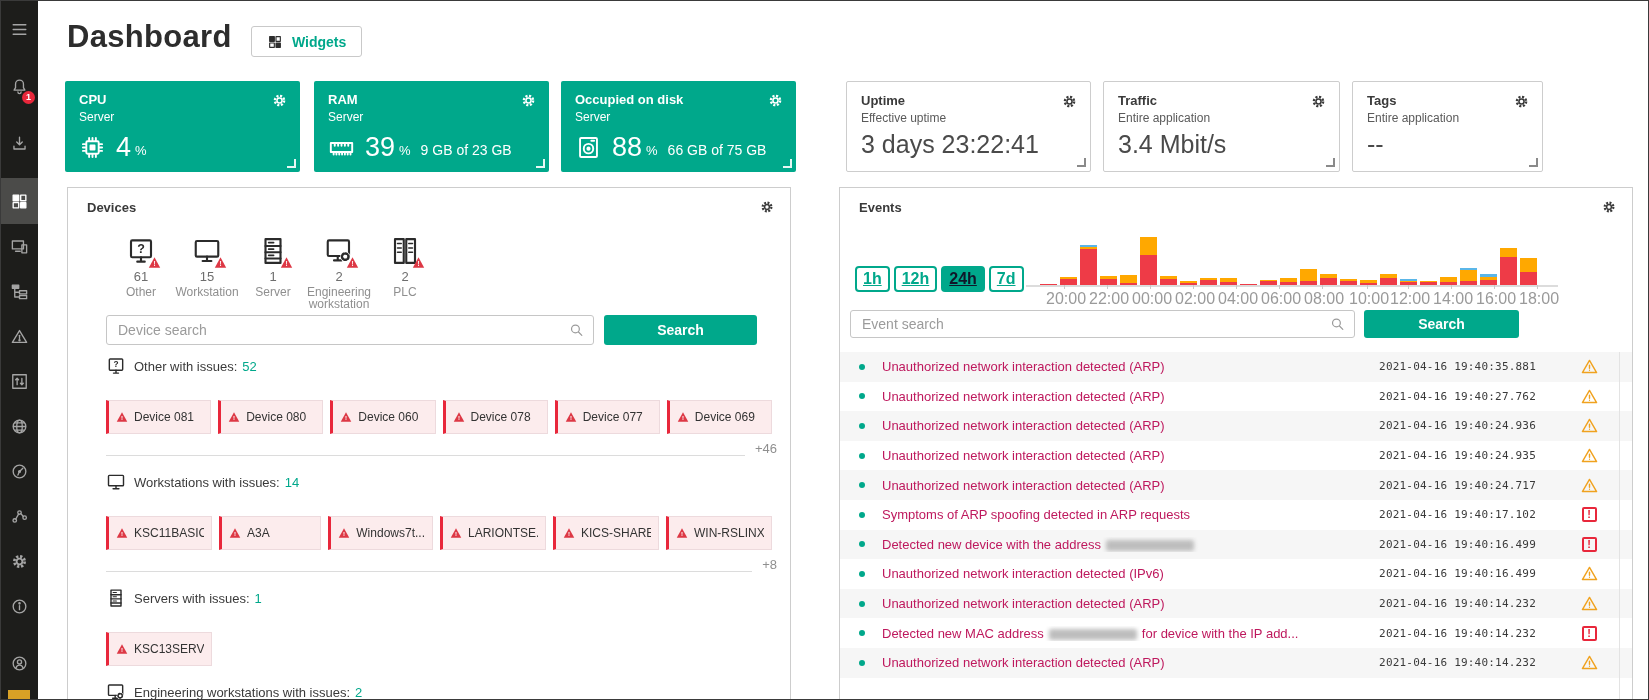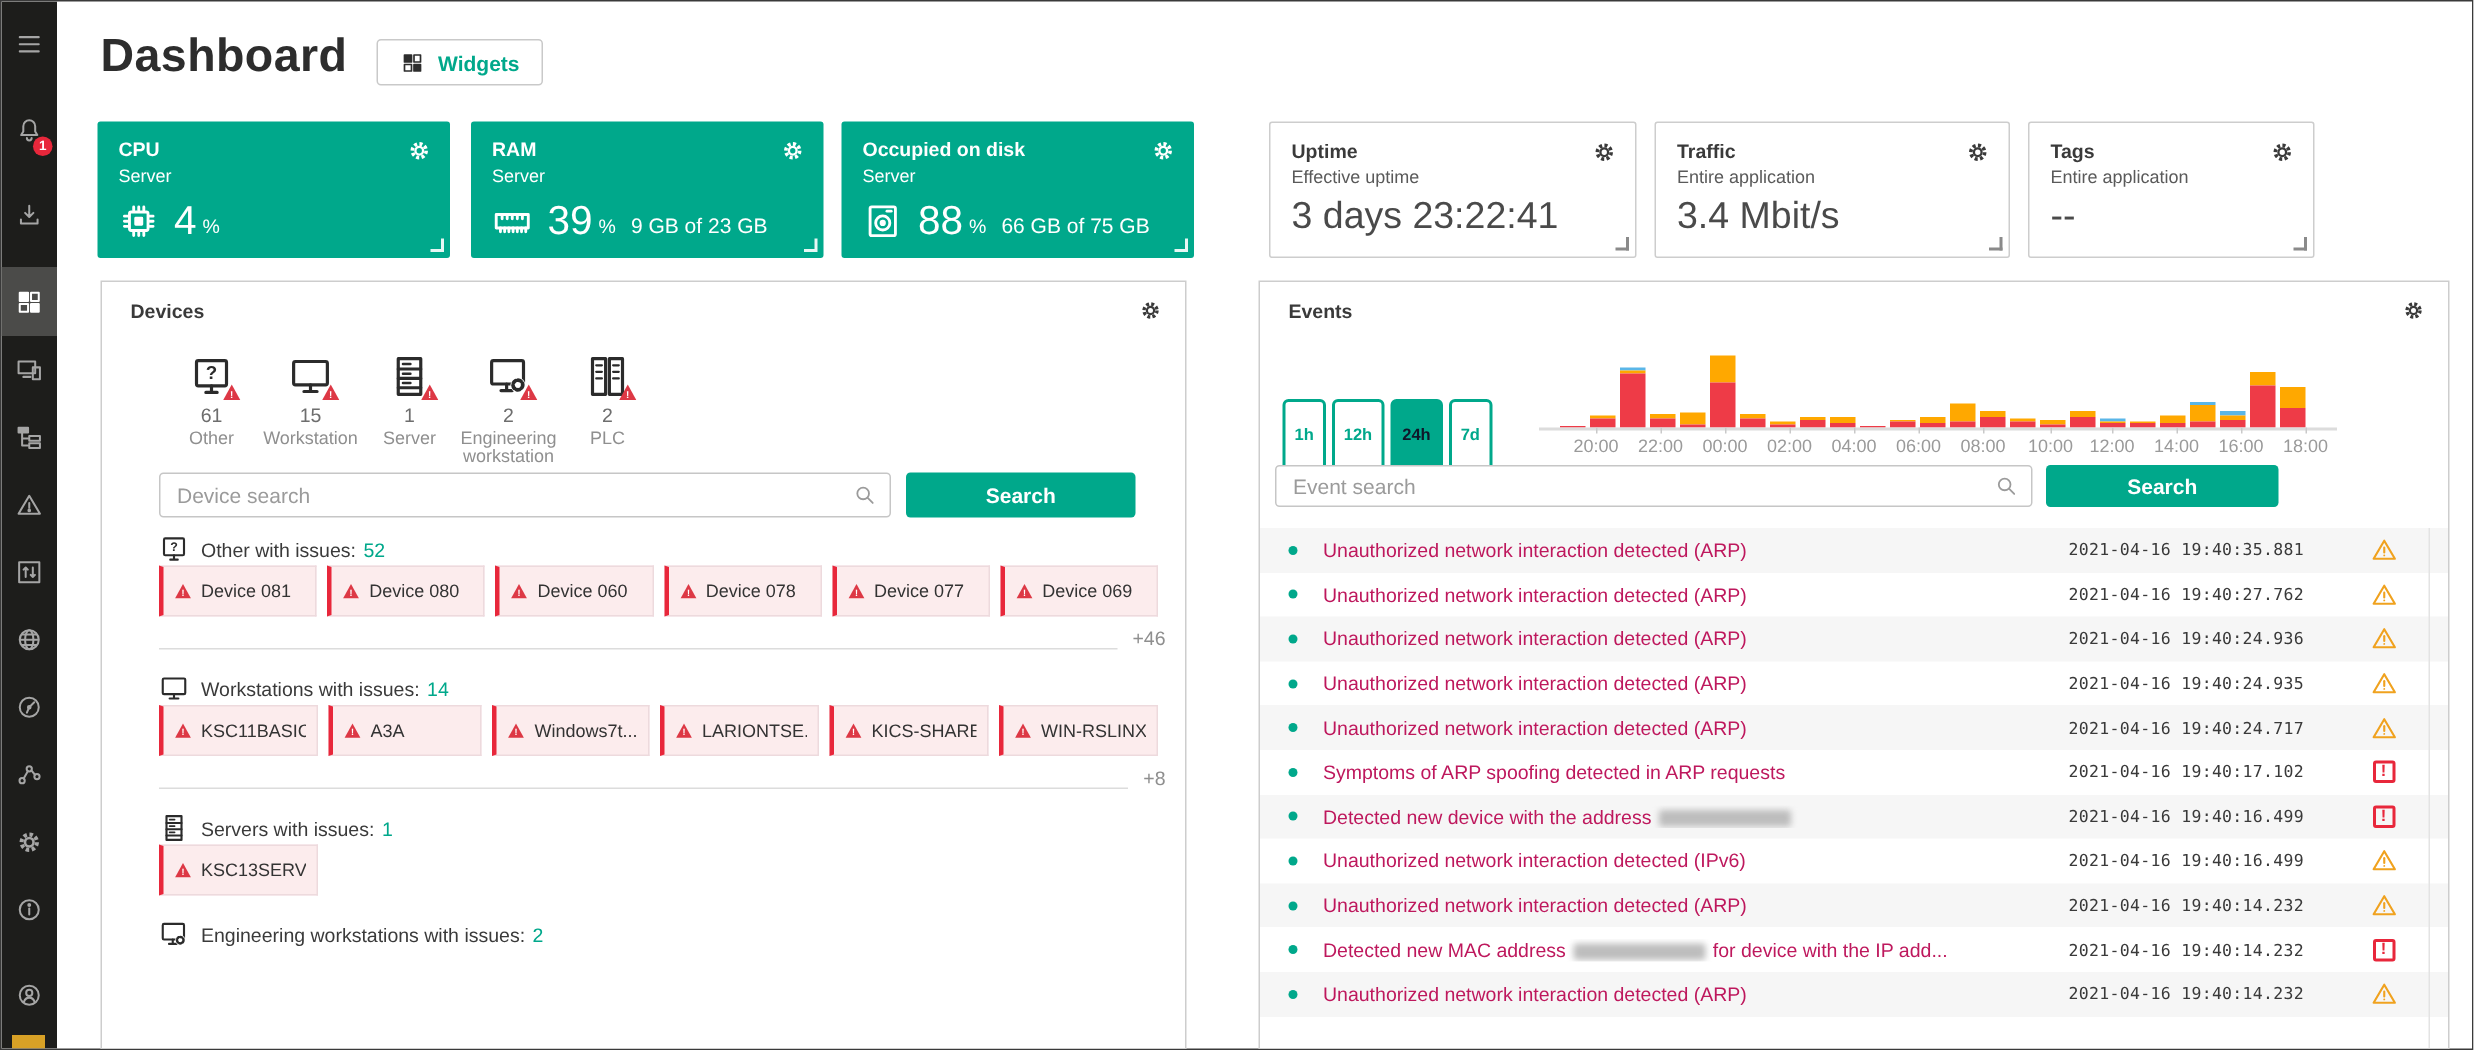--- a/index.html
+++ b/index.html
@@ -60,41 +60,41 @@
                 font-family:"Liberation Sans",sans-serif;color:#3a3a3a;padding:0 34px 0 11px;width:100%;height:100%;outline:none;}
   .search-input::placeholder{color:#9b9b9b;}
   .mag{position:absolute;right:9px;top:50%;transform:translateY(-50%);width:17px;height:17px;color:#9b9b9b;}
   .btn-teal{background:#00a88b;color:#fff;border:none;border-radius:3px;font-size:14px;font-weight:bold;
             font-family:"Liberation Sans",sans-serif;cursor:pointer;}
   .groups{position:absolute;left:38px;top:168px;right:18px;}
   .g-head{display:flex;align-items:center;height:20px;}
   .g-head .ic{width:20px;height:20px;color:#2b2b2b;margin-right:8px;}
   .g-label{font-size:13px;color:#3a3a3a;}
   .g-count{font-size:13px;color:#00a88b;margin-left:5px;}
-  .chips{display:flex;gap:7px;margin-top:1px;}
+  .chips{display:flex;gap:7px;margin-top:24px;}
   .chip{box-sizing:border-box;width:106px;height:34px;background:#fceced;border:1px solid #eddadd;
         border-left:3px solid #e8273b;display:flex;align-items:center;padding:0 7px;cursor:pointer;}
   .chip .ic{width:12px;height:12px;flex:0 0 auto;margin-right:6px;}
   .chip span{font-size:12px;color:#333;white-space:nowrap;overflow:hidden;}
   .more-row{display:flex;align-items:flex-end;margin-top:8px;width:671px;height:14px;}
   .more-line{flex:1;height:1px;background:#dcdcdc;}
   .more-label{margin-left:10px;font-size:13px;color:#8f8f8f;}
   .g-block{margin-top:16px;}
   .g-block:first-child{margin-top:0;}
   
   .ranges{position:absolute;left:15px;top:78px;display:flex;gap:4px;}
-  .range-btn{border:2px solid #00a88b;background:#fff;color:#00a88b;font-size:11px;font-weight:bold;
-             font-family:"Liberation Sans",sans-serif;border-radius:4px;padding:16px 6px;cursor:pointer;}
+  .range-btn{border:2px solid #00a88b;background:#fff;color:#00a88b;font-size:16px;font-weight:bold;
+             font-family:"Liberation Sans",sans-serif;border-radius:4px;padding:2px 6px;cursor:pointer;text-decoration:underline;}
   .range-btn.active{background:#00a88b;color:#0f172a;}
   .bars{position:absolute;left:200px;top:44px;width:500px;height:53px;display:flex;align-items:flex-end;gap:3px;}
   .bar{width:17px;display:flex;flex-direction:column-reverse;}
   .bar div{width:100%;}
   .axis-line{position:absolute;left:186px;top:97px;width:532px;height:2px;background:#dcdcdc;}
   .axis{position:absolute;left:200px;top:102px;width:500px;height:12px;}
-  .axis span{position:absolute;width:36px;text-align:center;font-size:12px;color:#9a9a9a;}
+  .axis span{position:absolute;width:36px;text-align:center;font-size:16px;color:#9a9a9a;}
   .axis span i{position:absolute;left:50%;top:-5px;width:1px;height:4px;background:#c9c9c9;}
   .ev-rows{position:absolute;left:0;top:164px;right:0;}
   .ev-row{display:flex;align-items:center;height:29.6px;cursor:pointer;}
   .ev-row:nth-child(odd){background:#f6f6f6;}
   .dot{width:6px;height:6px;border-radius:50%;background:#00a88b;margin-left:19px;flex:0 0 auto;}
   .ev-text{flex:1;margin-left:17px;font-size:13px;color:#be185d;white-space:nowrap;overflow:hidden;}
   .blur{display:inline-block;height:11px;width:88px;background:#bdbdbd;border-radius:2px;
         filter:blur(2px);vertical-align:middle;margin:0 5px;}
   .ev-ts{font-family:"DejaVu Sans Mono",monospace;font-size:11px;color:#3a3a3a;margin-right:40px;letter-spacing:.2px;}
   .sev{width:26px;display:flex;justify-content:center;margin-right:30px;flex:0 0 auto;}

